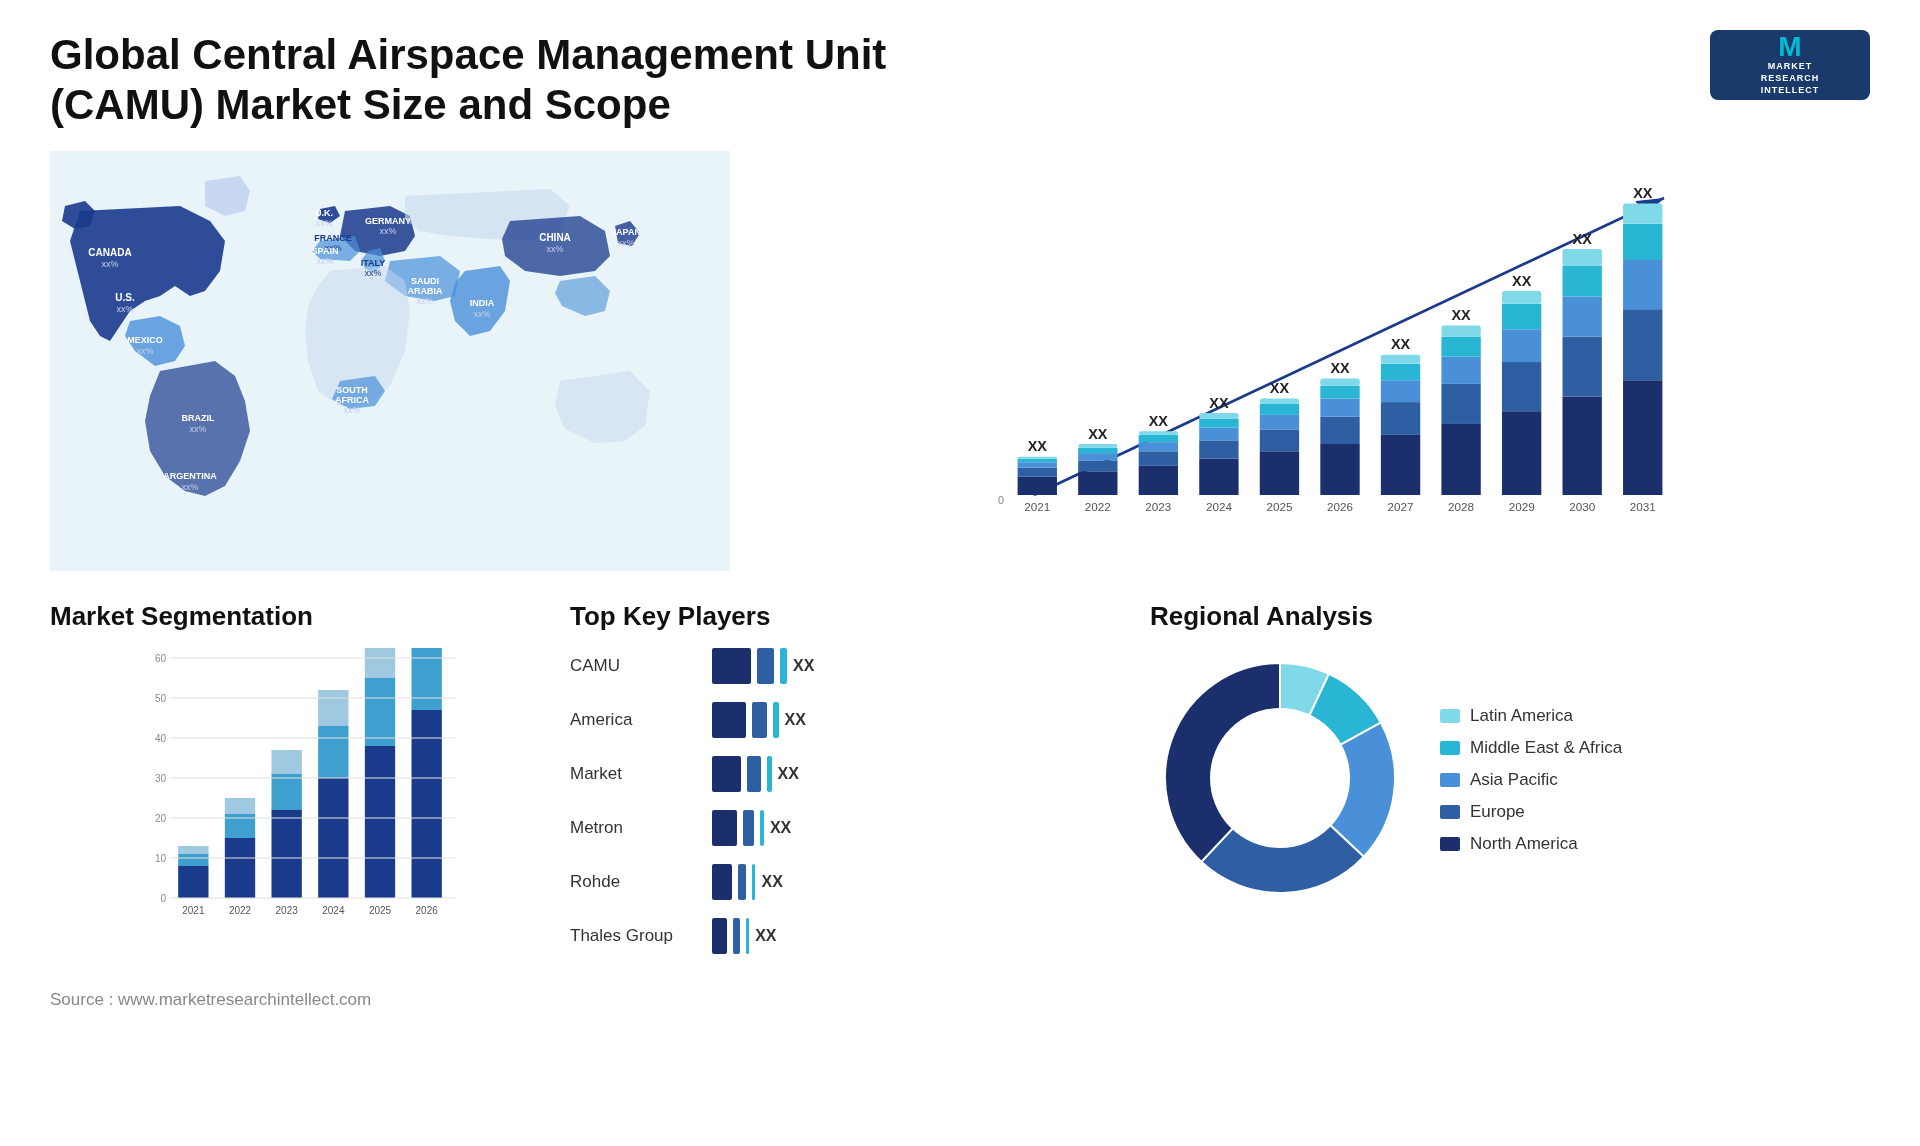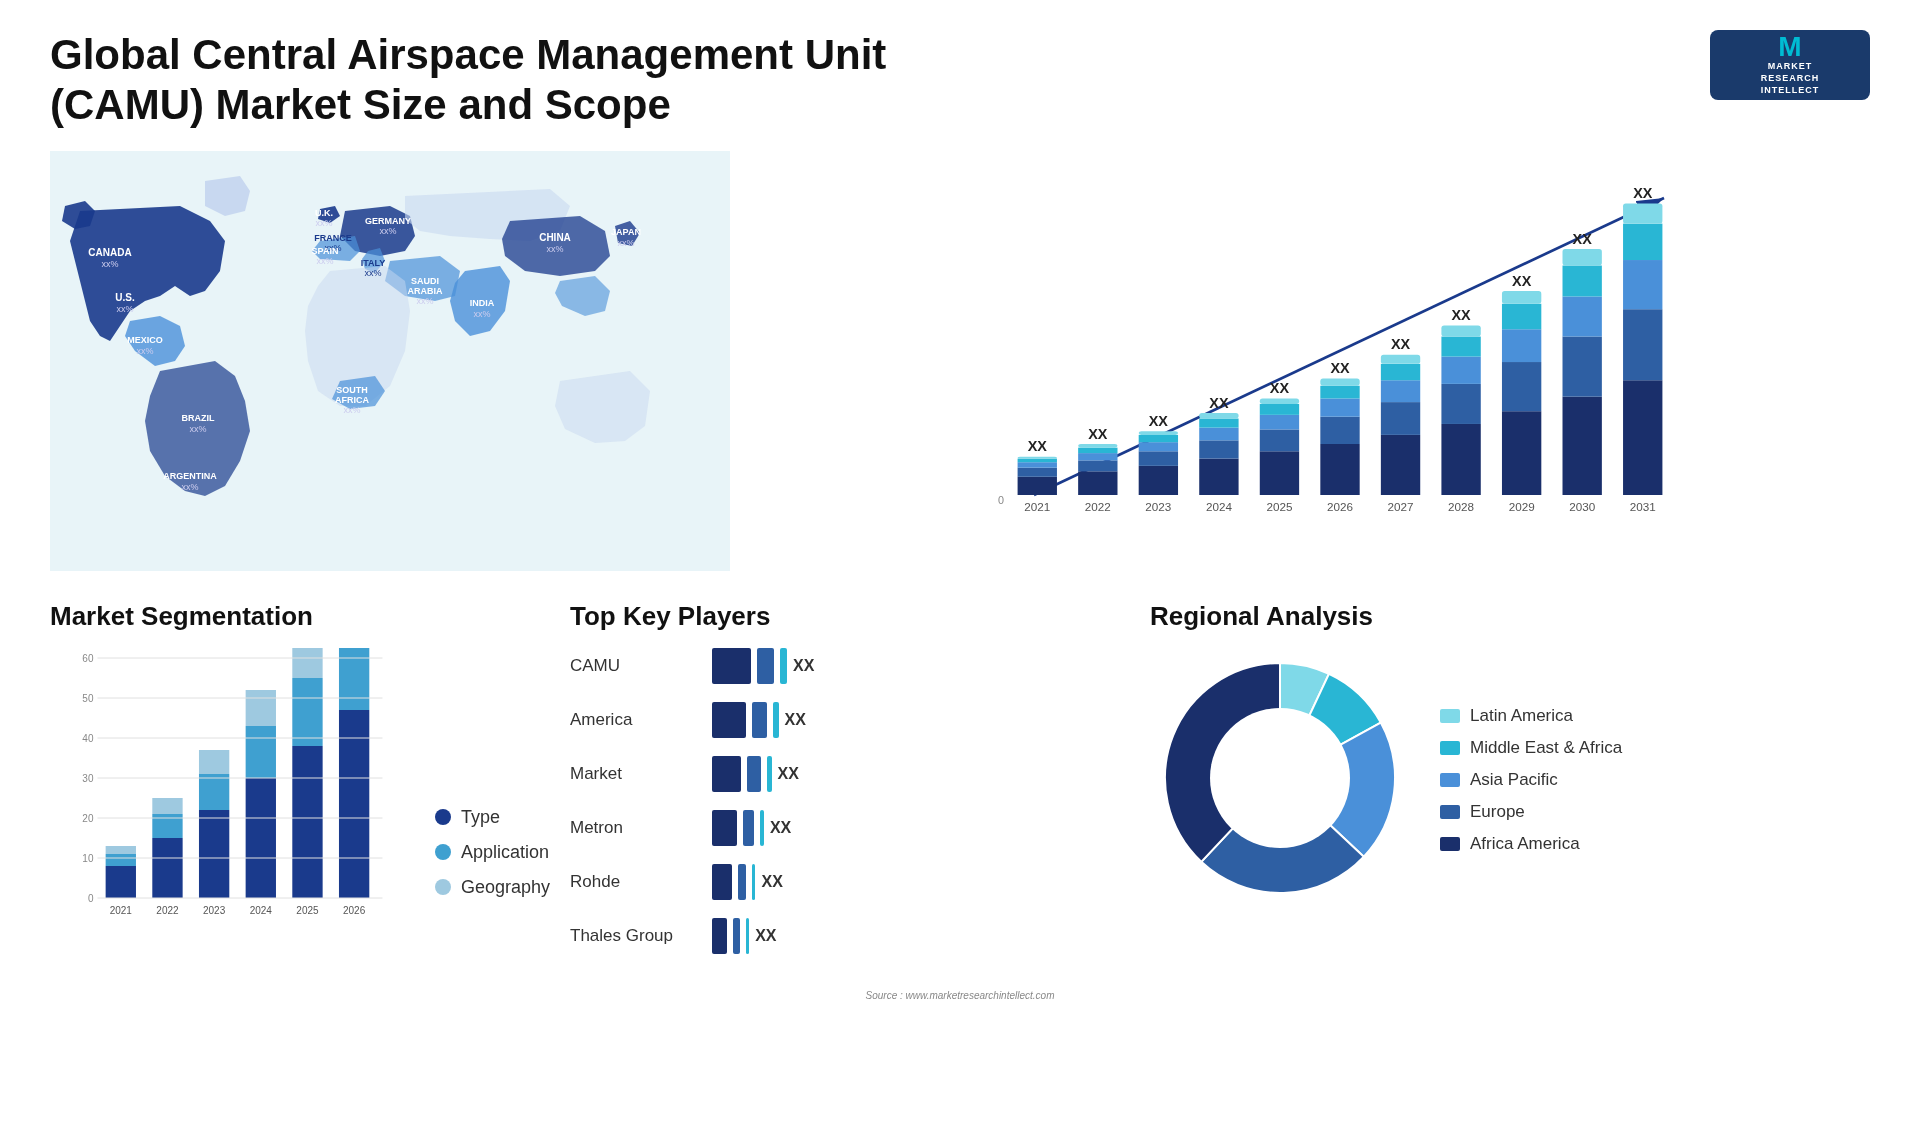--- a/index.html
+++ b/index.html
@@ -200,25 +200,24 @@
       color: #333;
     }
     .donut-legend-color {
       width: 20px;
       height: 14px;
       border-radius: 2px;
       flex-shrink: 0;
     }
 
     .source-text {
-      text-align: center;
-      font-size: 10px;
+      text-align: left;
+      font-size: 17px;
       color: #888;
       margin-top: 18px;
-      font-style: italic;
     }
   </style>
 </head>
 <body>
 
 <div class="page-wrapper">
 
   <div class="header">
     <h1 class="page-title">Global Central Airspace Management Unit (CAMU) Market Size and Scope</h1>
     <div class="logo-area">
@@ -466,34 +465,20 @@
                 <text x="26" y="14" text-anchor="end" font-size="10" fill="#888">60</text>
                 <text x="53.33333333333333" y="266" text-anchor="middle" font-size="10" fill="#555">2021</text>
                 <text x="100" y="266" text-anchor="middle" font-size="10" fill="#555">2022</text>
                 <text x="146.66666666666666" y="266" text-anchor="middle" font-size="10" fill="#555">2023</text>
                 <text x="193.33333333333331" y="266" text-anchor="middle" font-size="10" fill="#555">2024</text>
                 <text x="239.99999999999997" y="266" text-anchor="middle" font-size="10" fill="#555">2025</text>
                 <text x="286.6666666666667" y="266" text-anchor="middle" font-size="10" fill="#555">2026</text>
               </g>
           </svg>
         </div>
-        <div class="seg-legend">
-          <div class="legend-item">
-            <div class="legend-dot" style="background:#1a3a8c"></div>
-            <span>Type</span>
-          </div>
-          <div class="legend-item">
-            <div class="legend-dot" style="background:#3fa0d0"></div>
-            <span>Application</span>
-          </div>
-          <div class="legend-item">
-            <div class="legend-dot" style="background:#9ec9e0"></div>
-            <span>Geography</span>
-          </div>
-        </div>
       </div>
     </div>
 
     <div class="players-section">
       <h2 class="section-title">Top Key Players</h2>
       <div id="players-list">
           <div class="player-row">
             <div class="player-name">CAMU</div>
             <div class="player-bar-wrap">
               <div class="player-bar" style="width: 38.5px; background: rgb(26, 47, 107);"></div>
@@ -578,21 +563,21 @@
             <div class="donut-legend-item">
               <div class="donut-legend-color" style="background: rgb(74, 144, 217);"></div>
               <span>Asia Pacific</span>
             </div>
             <div class="donut-legend-item">
               <div class="donut-legend-color" style="background: rgb(46, 95, 163);"></div>
               <span>Europe</span>
             </div>
             <div class="donut-legend-item">
               <div class="donut-legend-color" style="background: rgb(26, 47, 107);"></div>
-              <span>Africa America</span>
+              <span>North America</span>
             </div>
           </div>
       </div>
     </div>
 
   </div>
 
   <p class="source-text">Source : www.marketresearchintellect.com</p>
 </div>
 

